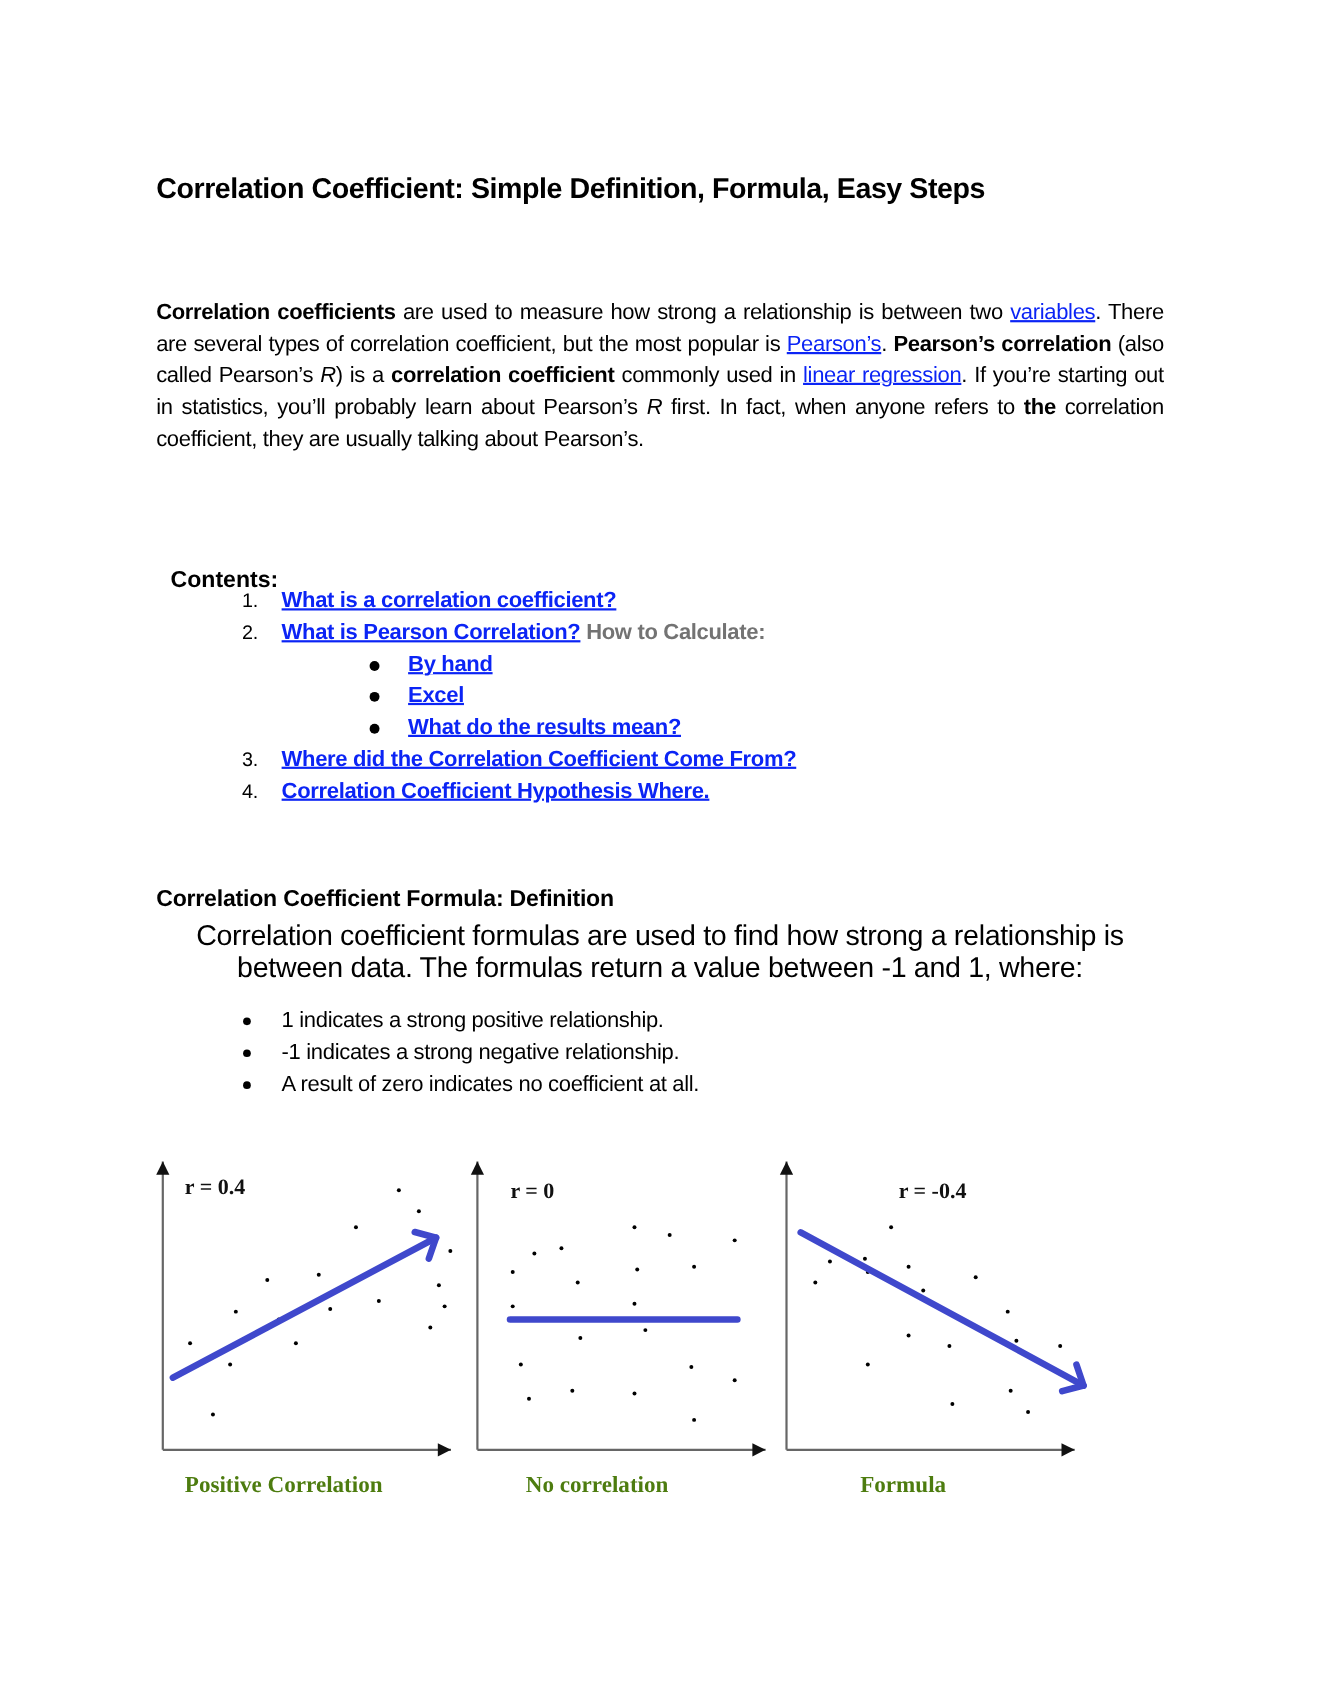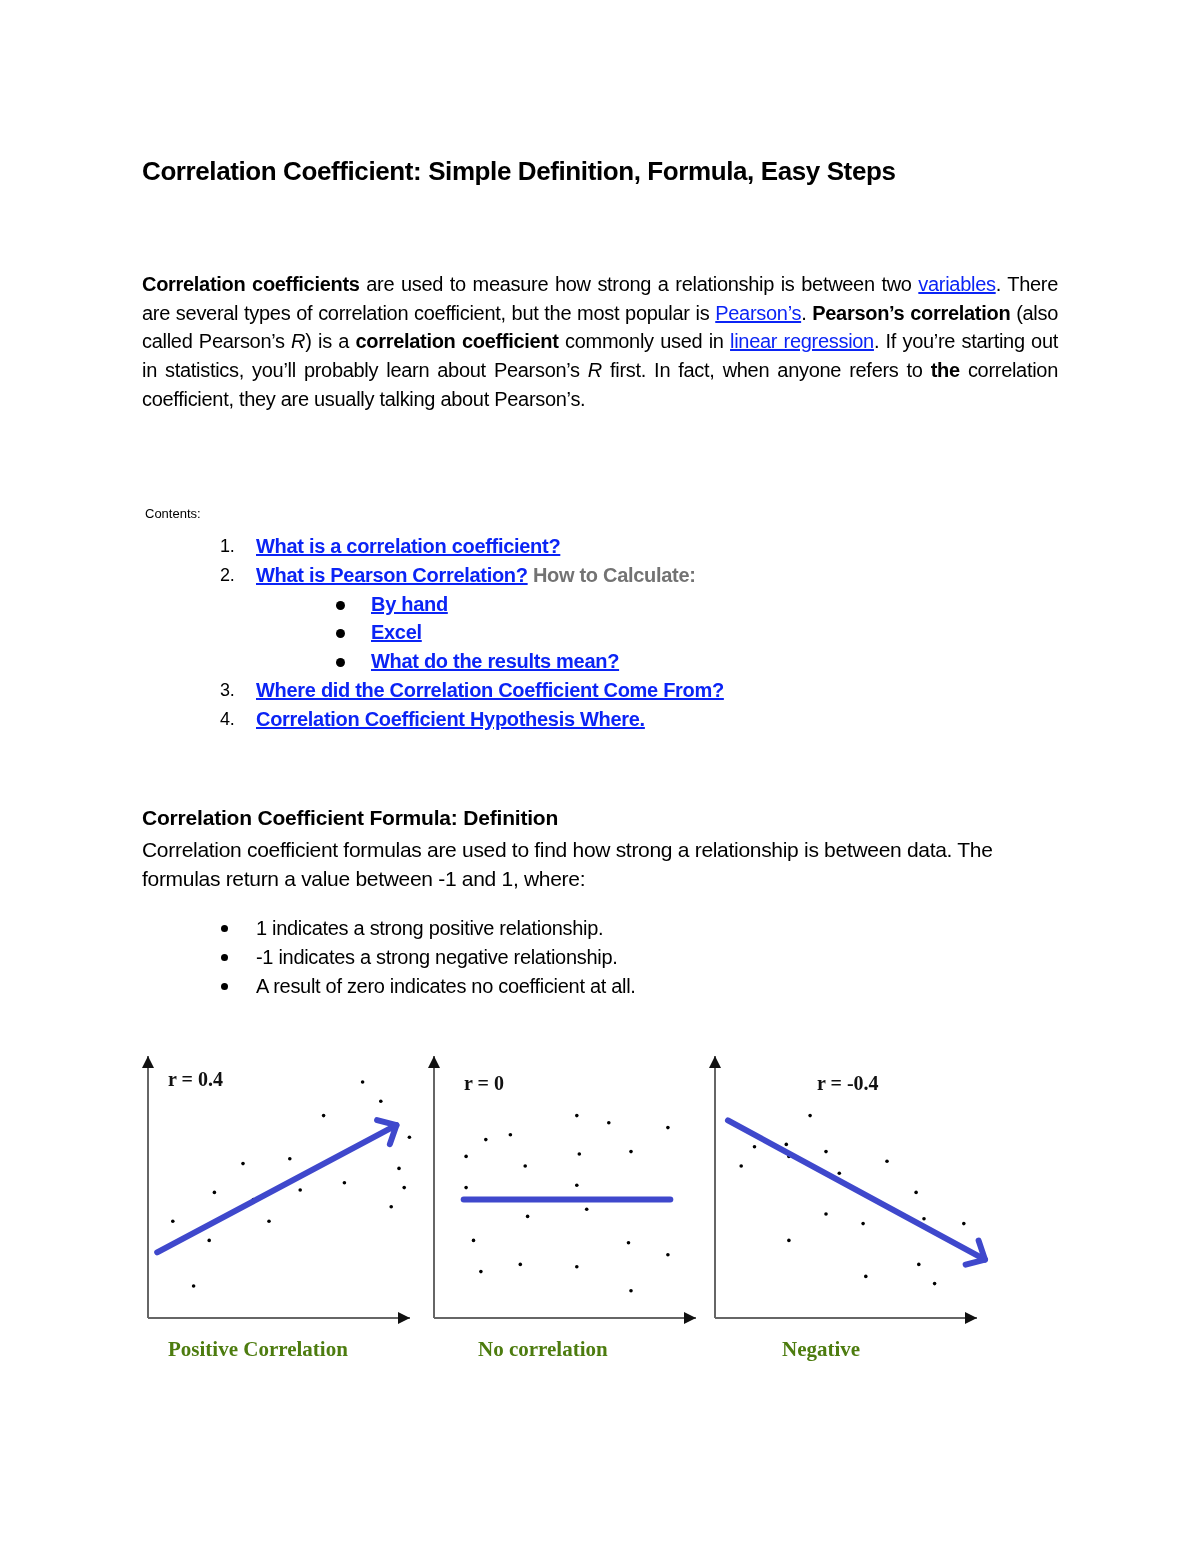--- a/index.html
+++ b/index.html
@@ -4,35 +4,35 @@
 <style>
   html, body { margin: 0; padding: 0; background: #ffffff; }
   body { width: 1200px; height: 1553px; position: relative; overflow: hidden;
          font-family: "Liberation Sans", sans-serif; color: #000; }
   .page-title { position: absolute; left: 138px; top: 152px; font-size: 26px; font-weight: bold;
                 letter-spacing: -0.4px; margin: 4px; white-space: nowrap; }
   .intro { position: absolute; left: 142px; top: 270px; width: 916px; font-size: 20px;
            line-height: 28.7px; text-align: justify; margin: 0; letter-spacing: -0.3px; }
   .intro b { font-weight: bold; }
   a.lnk { color: #0b24f5; text-decoration: underline; }
-  .contents-heading { position: absolute; left: 142px; top: 503px; font-size: 13px;
-                      font-weight: normal; margin: 3px; }
+  .contents-heading { position: absolute; left: 142px; top: 503px; font-size: 21px;
+                      font-weight: bold; margin: 13px; }
   .toc { position: absolute; left: 142px; top: 532px; width: 800px; margin: 0; padding: 0;
          list-style: none; font-size: 20px; letter-spacing: -0.3px; }
   .toc li { height: 28.8px; line-height: 28.8px; position: relative; white-space: nowrap; }
   .toc .num { position: absolute; left: 78px; font-weight: normal; color: #000; font-size: 18px; }
   .toc .txt { position: absolute; left: 114px; font-weight: bold; }
   .toc .sub .bullet { position: absolute; left: 194px; top: 11px; width: 9px; height: 9px;
                       border-radius: 50%; background: #000; }
   .toc .sub .txt { left: 229px; }
   .toc .plain { color: #737373; font-weight: bold; }
   .def-heading { position: absolute; left: 142px; top: 806px; font-size: 21px; font-weight: bold;
                  margin: 0; letter-spacing: -0.2px; }
-  .def-para { position: absolute; left: 142px; top: 836px; width: 916px; font-size: 21px;
-              line-height: 28.7px; margin: 0; letter-spacing: -0.3px; }
+  .def-para { position: absolute; left: 142px; top: 836px; width: 916px; font-size: 26px;
+              line-height: 28.7px; margin: 0; letter-spacing: -0.3px; text-align: center; }
   .def-list { position: absolute; left: 142px; top: 914px; margin: 0; padding: 0; list-style: none;
               font-size: 20px; letter-spacing: -0.3px; }
   .def-list li { height: 29px; line-height: 29px; position: relative; white-space: nowrap; }
   .def-list .bullet { position: absolute; left: 79px; top: 11px; width: 7px; height: 7px;
                       border-radius: 50%; background: #000; }
   .def-list .txt { position: absolute; left: 114px; }
   .charts { position: absolute; left: 0; top: 1040px; width: 1200px; height: 340px; }
   .charts svg { position: absolute; left: 0; top: 0; }
   .caption { position: absolute; font-family: "Liberation Serif", serif; font-weight: bold;
              font-size: 21px; color: #4d7c0f; white-space: nowrap; }
@@ -169,14 +169,14 @@
       <circle cx="934.6" cy="243.6" r="1.8" fill="#000"></circle>
       <circle cx="963.8" cy="183.6" r="1.8" fill="#000"></circle>
       <line x1="727.95" y1="80.39999999999998" x2="985" y2="219.6" stroke="#3f48cc" stroke-width="6" stroke-linecap="round"></line>
       <polyline points="965.6401106377522,224.61943063320174 985,219.6 978.6236787096927,200.6436678969065" fill="none" stroke="#3f48cc" stroke-width="6" stroke-linecap="round" stroke-linejoin="round"></polyline>
     </svg>
   <div class="rlabel" id="rlabel-0" style="left:168px; top:28px;">r =  0.4</div>
   <div class="rlabel" id="rlabel-1" style="left:464px; top:32px;">r = 0</div>
   <div class="rlabel" id="rlabel-2" style="left:817px; top:32px;text-align:center;">r = -0.4</div>
   <div class="caption" style="left:168px; top:297px;">Positive Correlation</div>
   <div class="caption" style="left:478px; top:297px;">No correlation</div>
-  <div class="caption" style="left:782px; top:297px;">Negative</div>
+  <div class="caption" style="left:782px; top:297px;">Formula</div>
 </div>
 
 </body></html>

